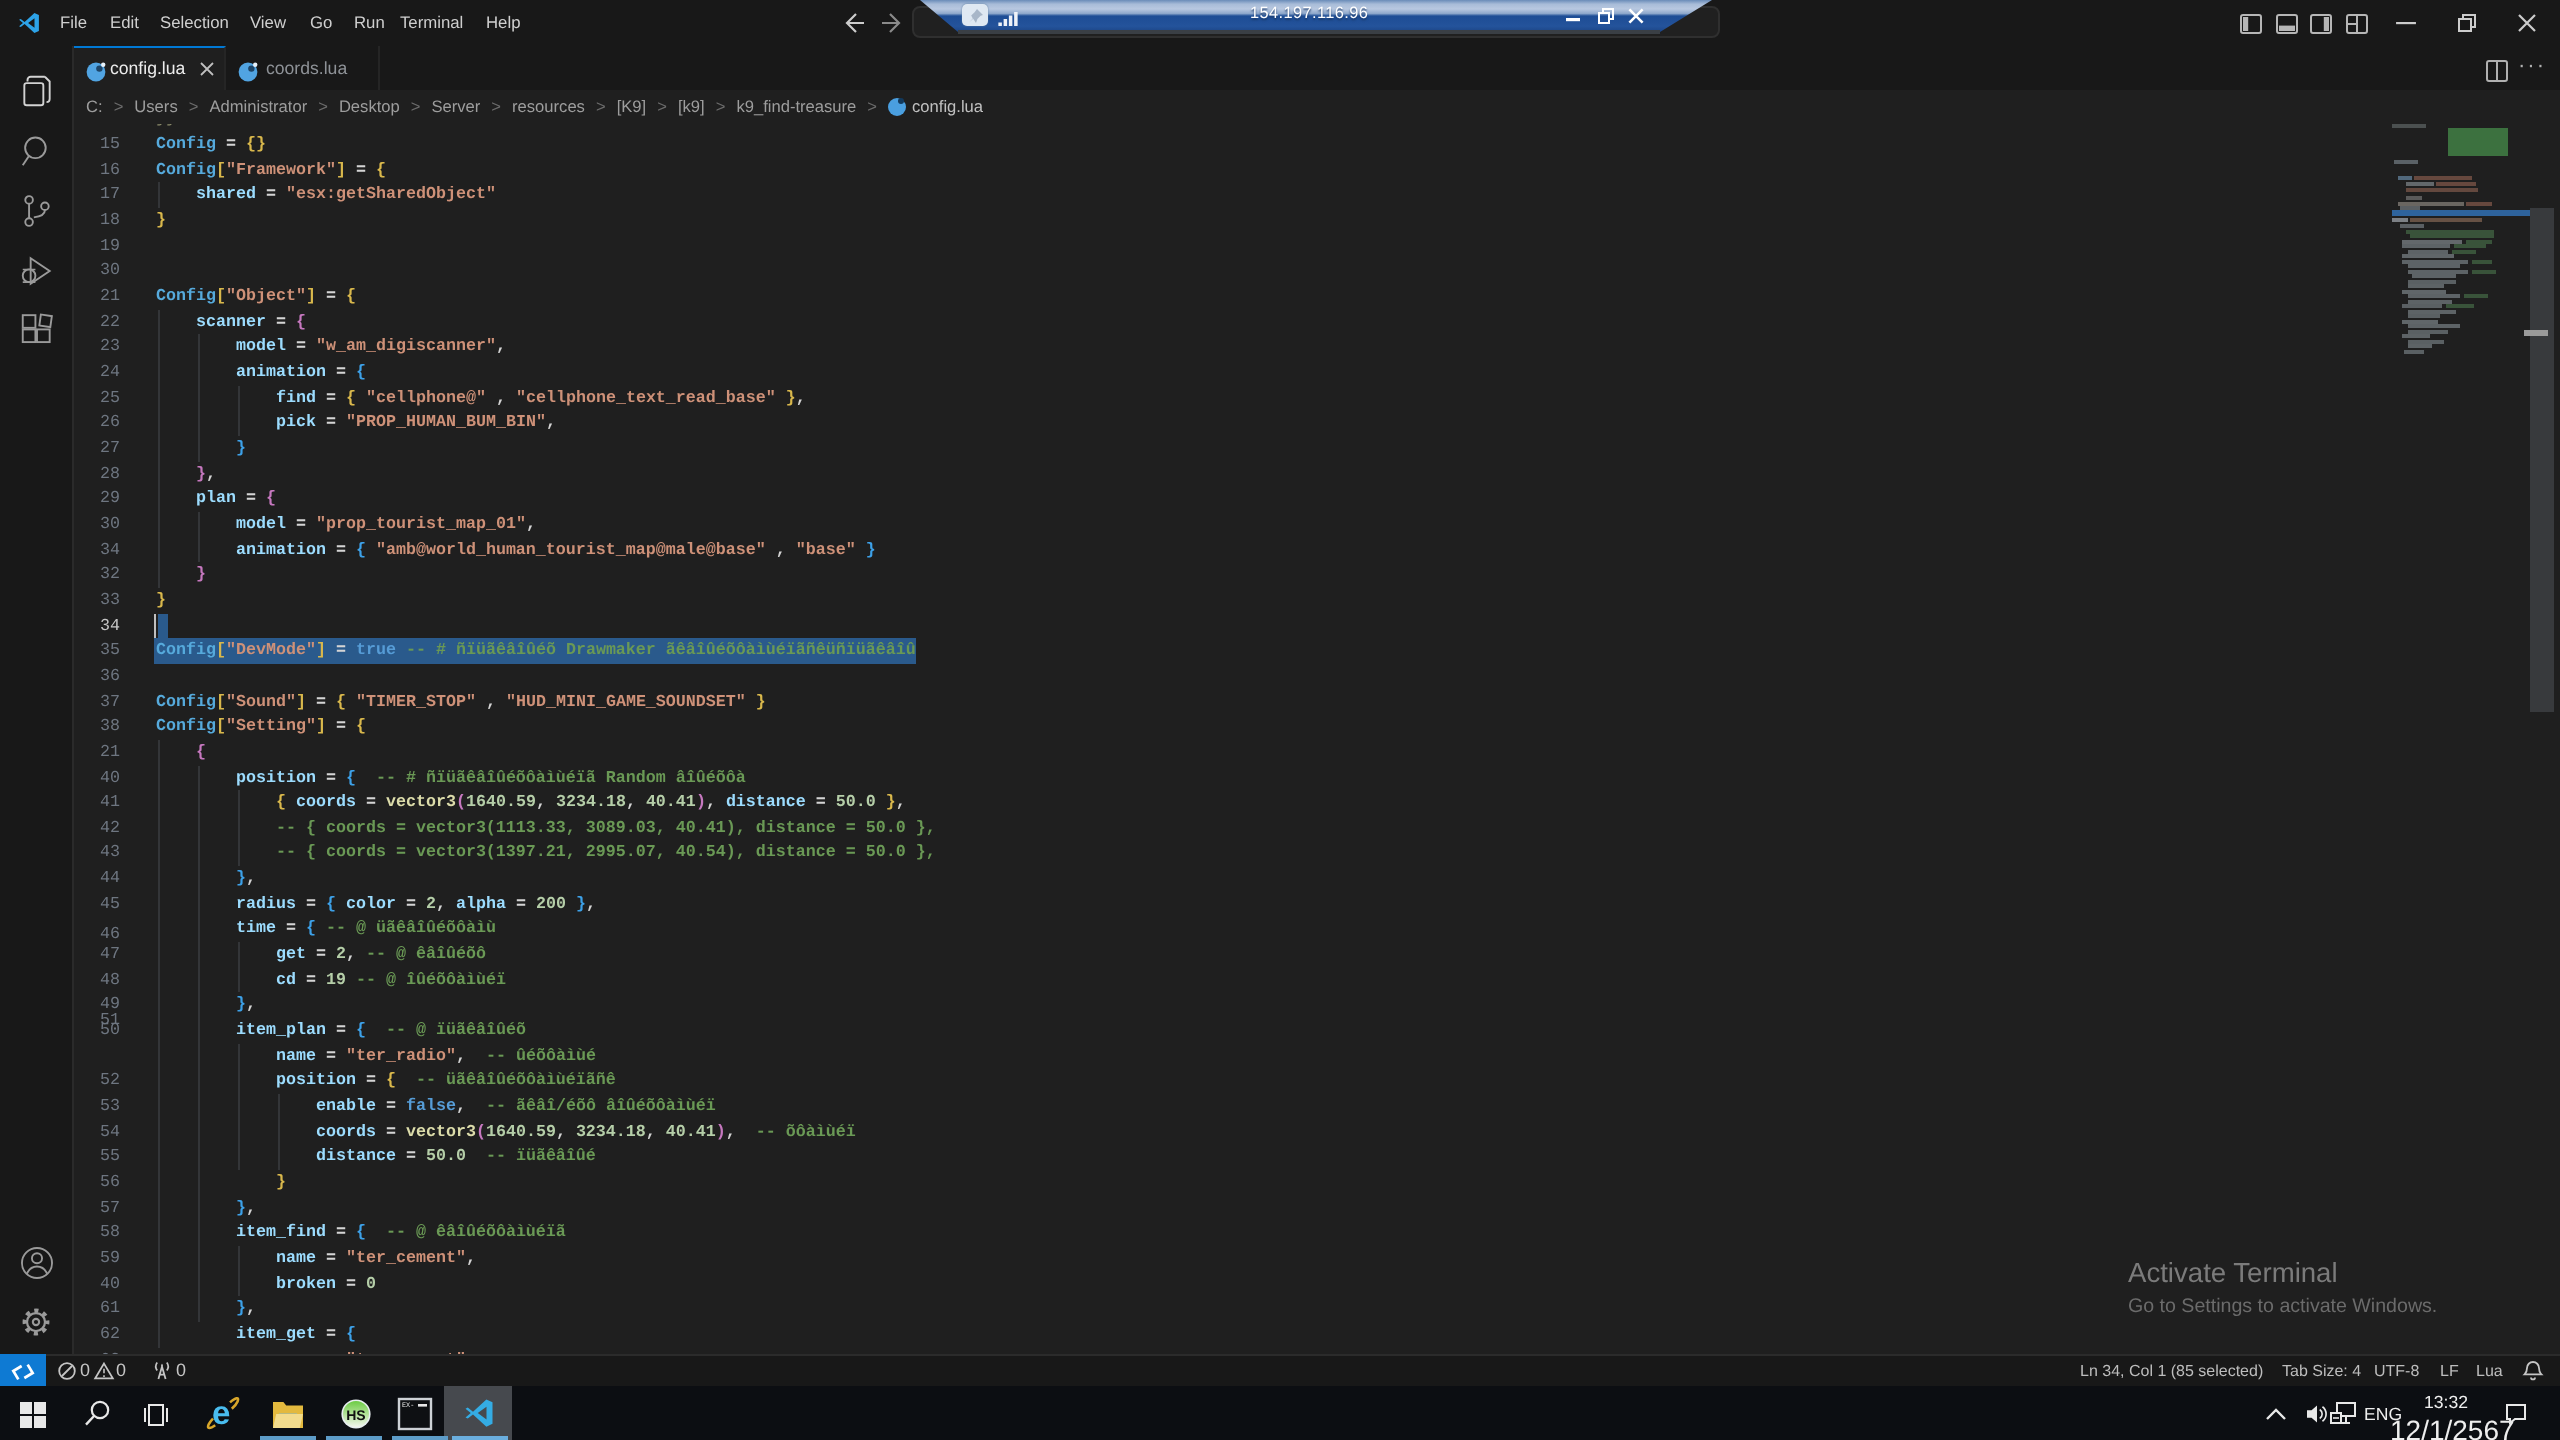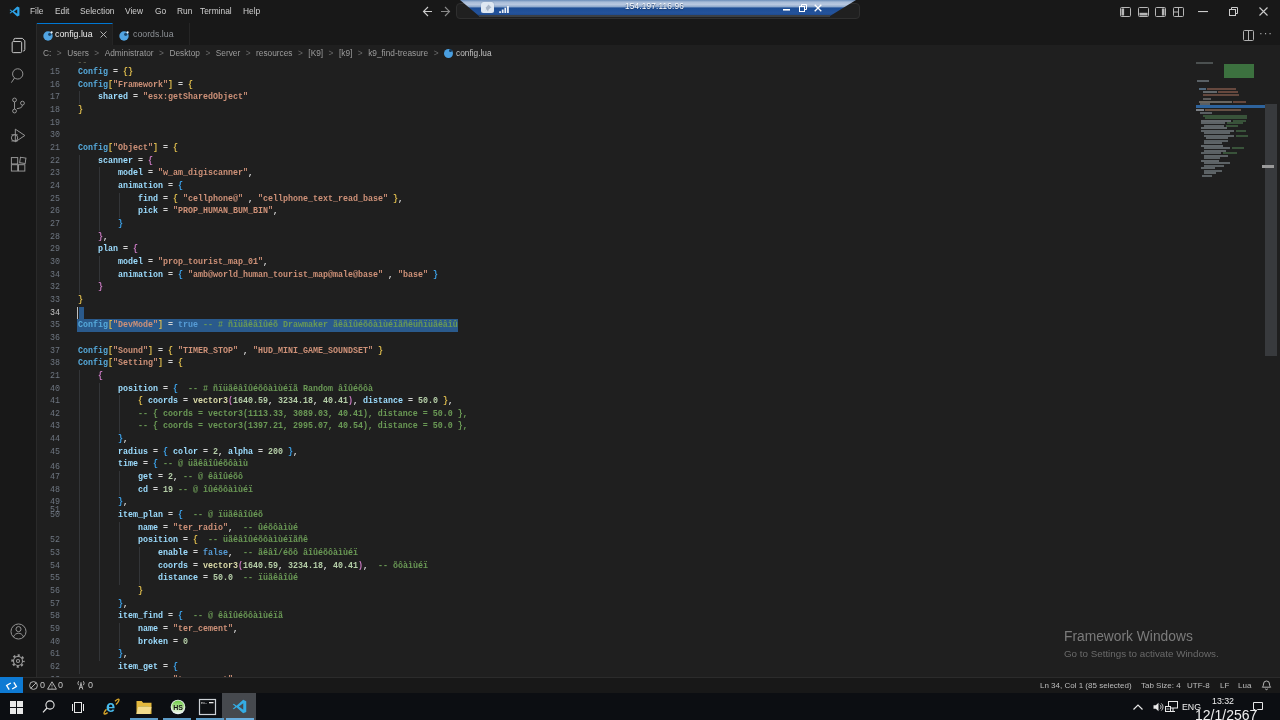--- a/index.html
+++ b/index.html
@@ -326,21 +326,21 @@
   </svg>
 <div class="abs" style="left:88px;top:677.5px;height:16px;line-height:15px;color:#c5c5c5;font-size:9px">0</div>
 <div class="abs" style="left:1040px;top:677.5px;height:16px;line-height:15px;color:#bdbdbd;font-size:8px">Ln 34, Col 1 (85 selected)</div>
 <div class="abs" style="left:1141px;top:677.5px;height:16px;line-height:15px;color:#bdbdbd;font-size:8px">Tab Size: 4</div>
 <div class="abs" style="left:1187px;top:677.5px;height:16px;line-height:15px;color:#bdbdbd;font-size:8px">UTF-8</div>
 <div class="abs" style="left:1220px;top:677.5px;height:16px;line-height:15px;color:#bdbdbd;font-size:8px">LF</div>
 <div class="abs" style="left:1238px;top:677.5px;height:16px;line-height:15px;color:#bdbdbd;font-size:8px">Lua</div>
 <svg style="left:1262px;top:680px" width="9" height="10" viewBox="0 0 9 10">
     <path d="M4.5 1a3 3 0 013 3c0 2 .8 2.8 1.2 3.2H0.3C0.7 6.8 1.5 6 1.5 4a3 3 0 013-3zM3.5 8.7a1 1 0 002 0" stroke="#c5c5c5" fill="none" stroke-width="0.9"></path>
   </svg>
-<div class="abs" style="left:1064px;top:629px;color:#7b7b7b;font-size:13.8px">Framework Windows</div>
+<div class="abs" style="left:1064px;top:629px;color:#7b7b7b;font-size:13.8px">Activate Terminal</div>
 <div class="abs" style="left:1064px;top:648px;color:#6b6b6b;font-size:9.8px">Go to Settings to activate Windows.</div>
 <div class="abs" style="left:0;top:693px;width:1280px;height:27px;background:#0c0e12"></div>
 <div class="abs" style="left:222px;top:693px;width:34px;height:27px;background:#46494e"></div>
 <div class="abs" style="left:130px;top:718px;width:28px;height:2px;background:#5d9cc8"></div>
 <div class="abs" style="left:163px;top:718px;width:28px;height:2px;background:#5d9cc8"></div>
 <div class="abs" style="left:196px;top:718px;width:28px;height:2px;background:#5d9cc8"></div>
 <div class="abs" style="left:226px;top:718px;width:28px;height:2px;background:#6aaede"></div>
 <svg style="left:10px;top:701px" width="13" height="13" viewBox="0 0 13 13">
     <rect x="0" y="0" width="6" height="6" fill="#e8e8e8"></rect>
     <rect x="7" y="0" width="6" height="6" fill="#e8e8e8"></rect>

